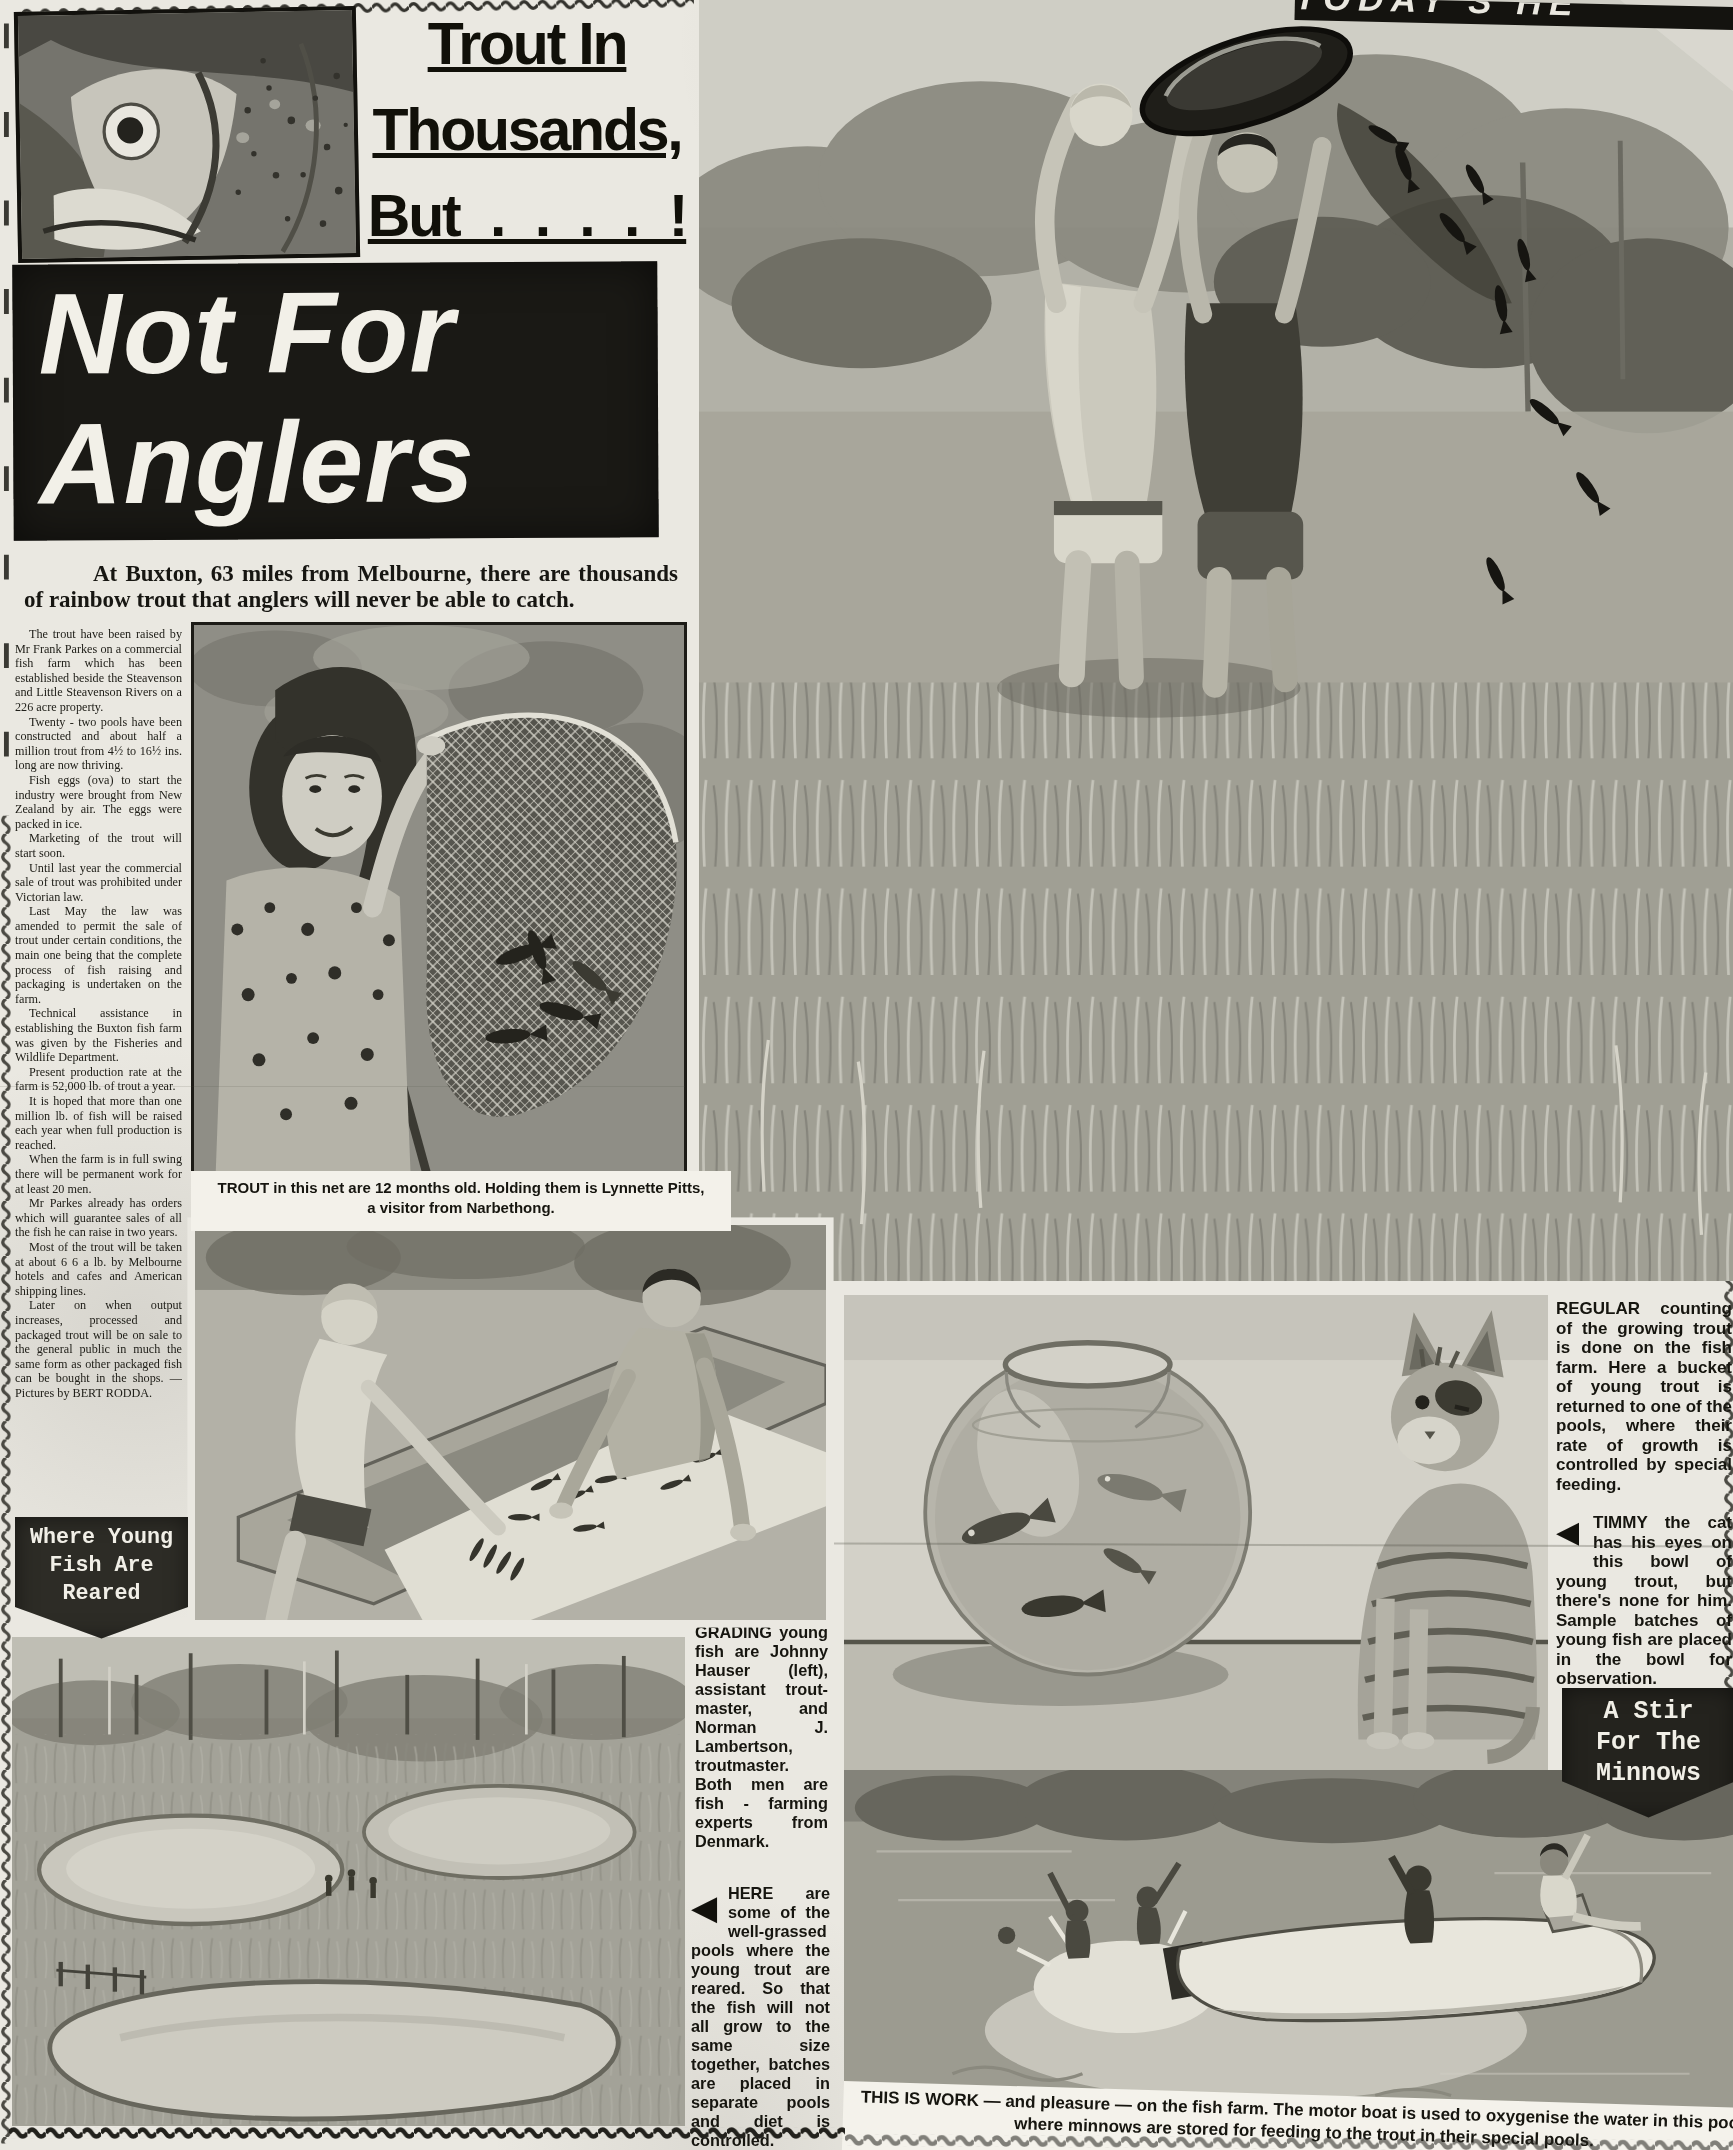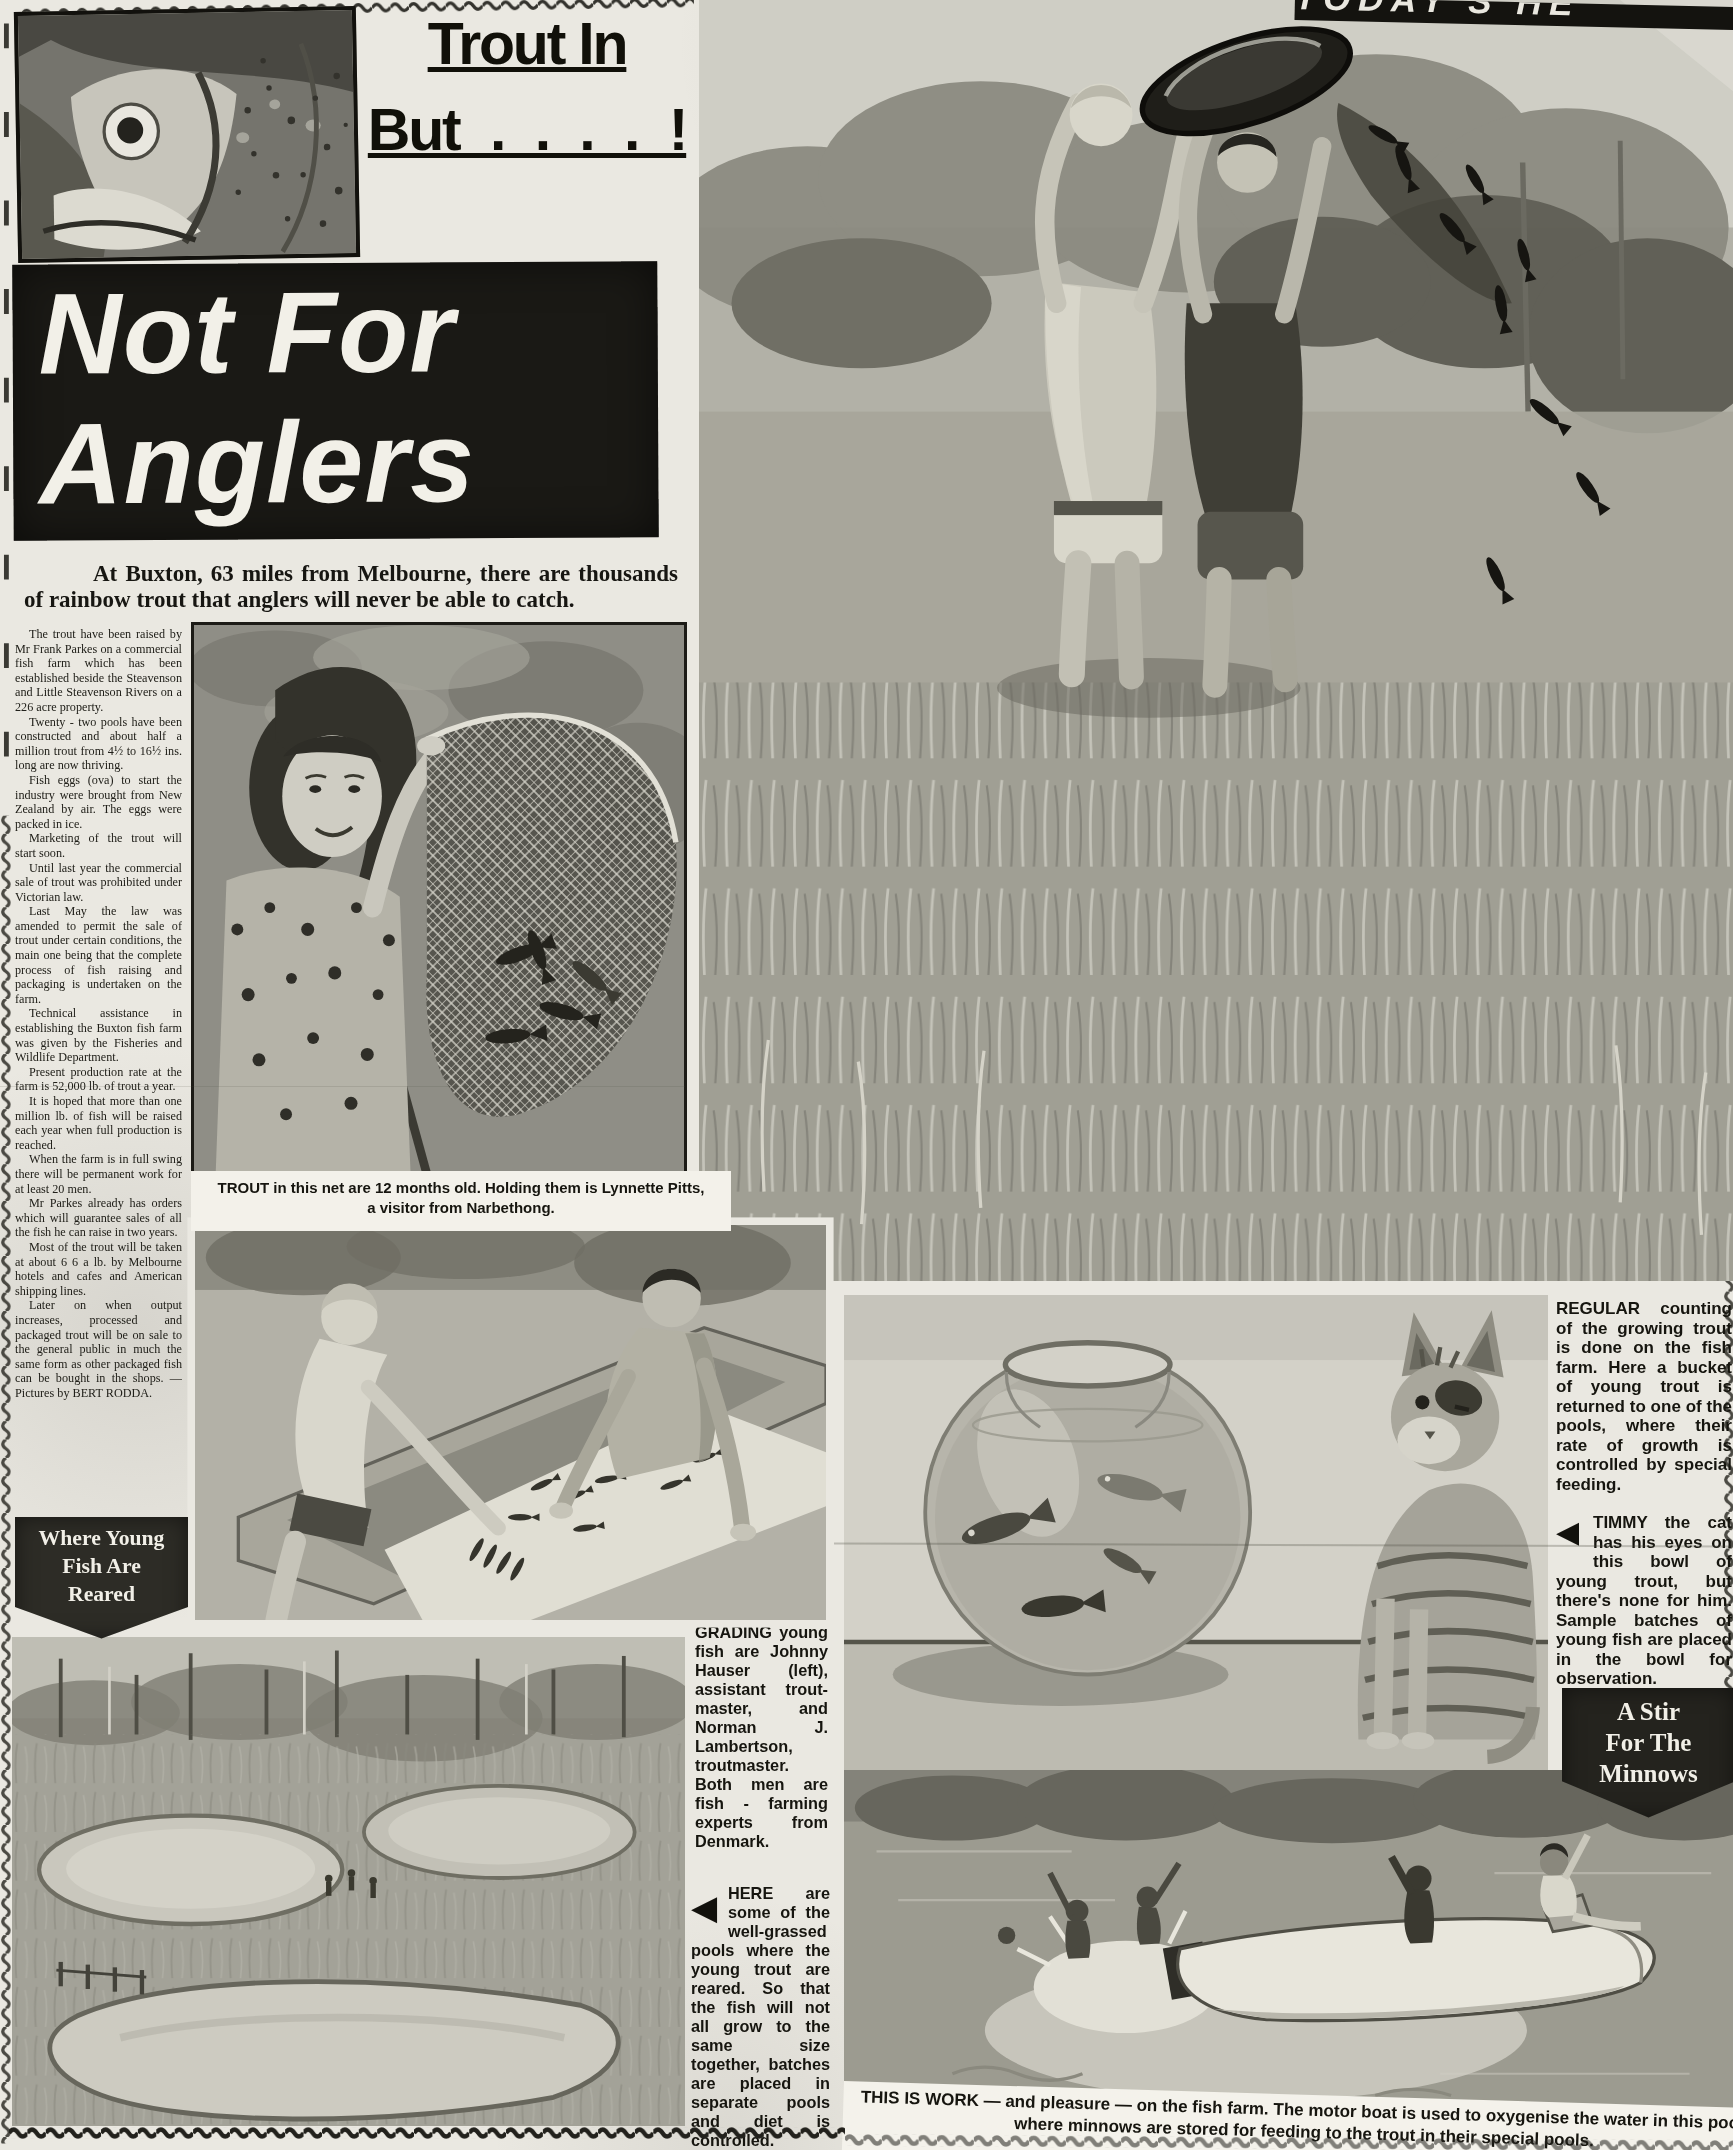--- a/index.html
+++ b/index.html
@@ -50,21 +50,21 @@
   #cap-regular{left:1556px;top:1299px;width:176px;font-size:17px;line-height:19.5px;text-align:justify;}
   #cap-timmy{left:1556px;top:1513px;width:176px;font-size:17px;line-height:19.5px;text-align:justify;}
   #cap-boat{left:844px;top:2081px;width:890px;height:64px;background:#f4f2eb;
     font-size:17px;line-height:21.7px;text-align:center;padding:5.4px 16.3px 0 16.3px;
     transform:rotate(1.7deg);transform-origin:left top;z-index:4;}
   .arrow{float:left;width:37px;height:56px;font-family:"DejaVu Sans",sans-serif;
     font-size:34px;line-height:47px;color:#12110c;}
   #cap-timmy .arrow{height:41px;font-size:30px;line-height:38px;}
 
   
-  .badge{color:#f1efe7;text-align:center;font-family:Liberation Serif, serif;font-weight:900;z-index:4;}
+  .badge{color:#f1efe7;text-align:center;font-family:Liberation Mono, monospace;font-weight:900;z-index:4;}
   #badge-young{left:15px;top:1517px;width:173px;height:115px;background:#2d2c26;
     clip-path:polygon(0 0,100% 0,100% 74%,50% 100%,0 74%);
     font-size:21.7px;line-height:28px;padding-top:6.5px;box-shadow:inset 0 0 21.7px rgba(0,0,0,.5);}
   #badge-stir{left:1562px;top:1688px;width:173px;height:122px;background:#24231e;
     clip-path:polygon(0 0,100% 0,100% 72%,50% 100%,0 72%);
     font-size:25px;line-height:31px;padding-top:7.6px;box-shadow:inset 0 0 21.7px rgba(0,0,0,.5);}
 
   
   #ph-fish{left:16.3px;top:8.7px;width:334px;height:243px;border:4.9px solid #12110d;transform:rotate(-1deg);}
   #ph-woman{left:191px;top:622px;width:490px;height:549px;border:3.8px solid #1c1b16;}
@@ -151,20 +151,21 @@
           <circle cx="400" cy="330" r="5"></circle>
         <circle cx="555" cy="390" r="6"></circle>
           <circle cx="490" cy="380" r="5"></circle>
           <circle cx="600" cy="210" r="4"></circle>
       </g>
     </svg>
   </div>
 
   <div id="kicker" class="abs">
     <div>Trout In</div>
+    <div>Thousands,</div>
     <div class="l3">But . . . . !</div>
   </div>
 
   <div id="headline" class="abs">
     <div>Not For</div>
     <div>Anglers</div>
   </div>
 
   <p id="lead" class="abs">At Buxton, 63 miles from Melbourne, there are thousands of rainbow trout that anglers will never be able to catch.</p>
 

